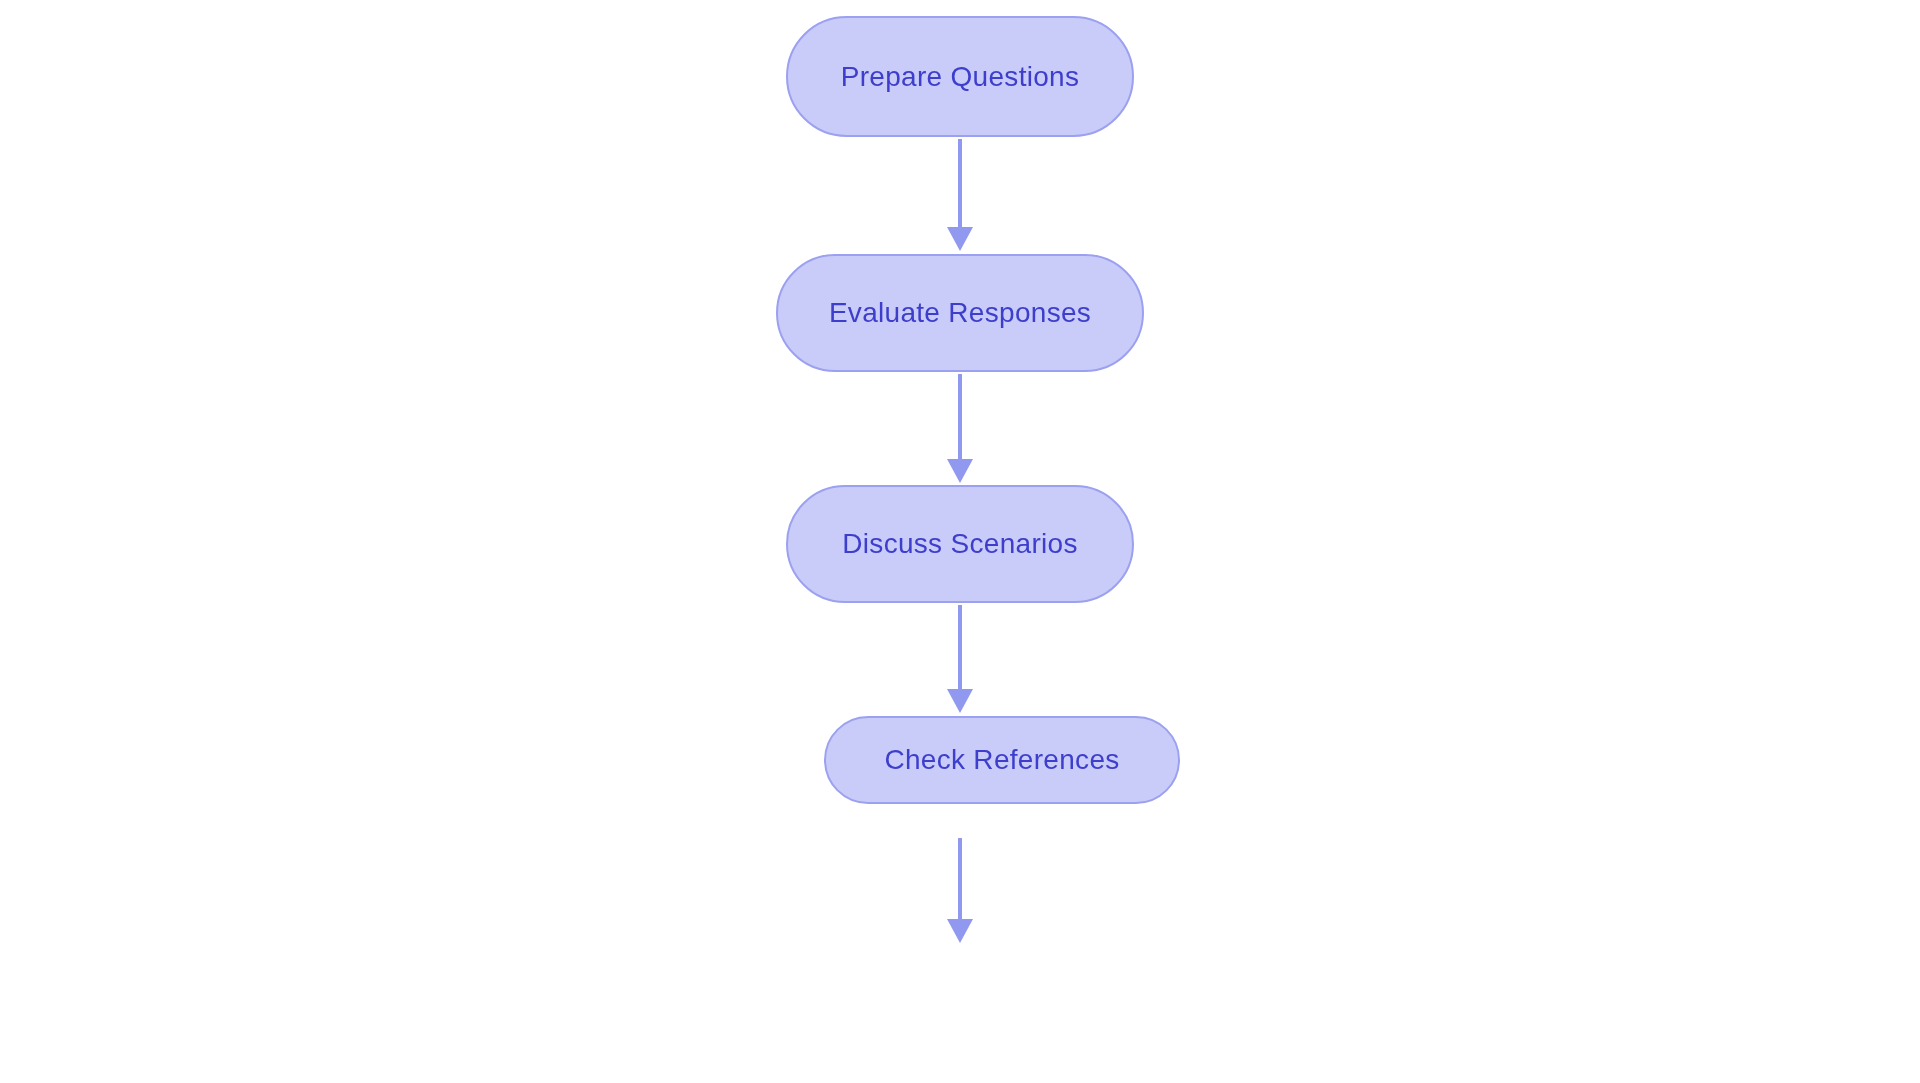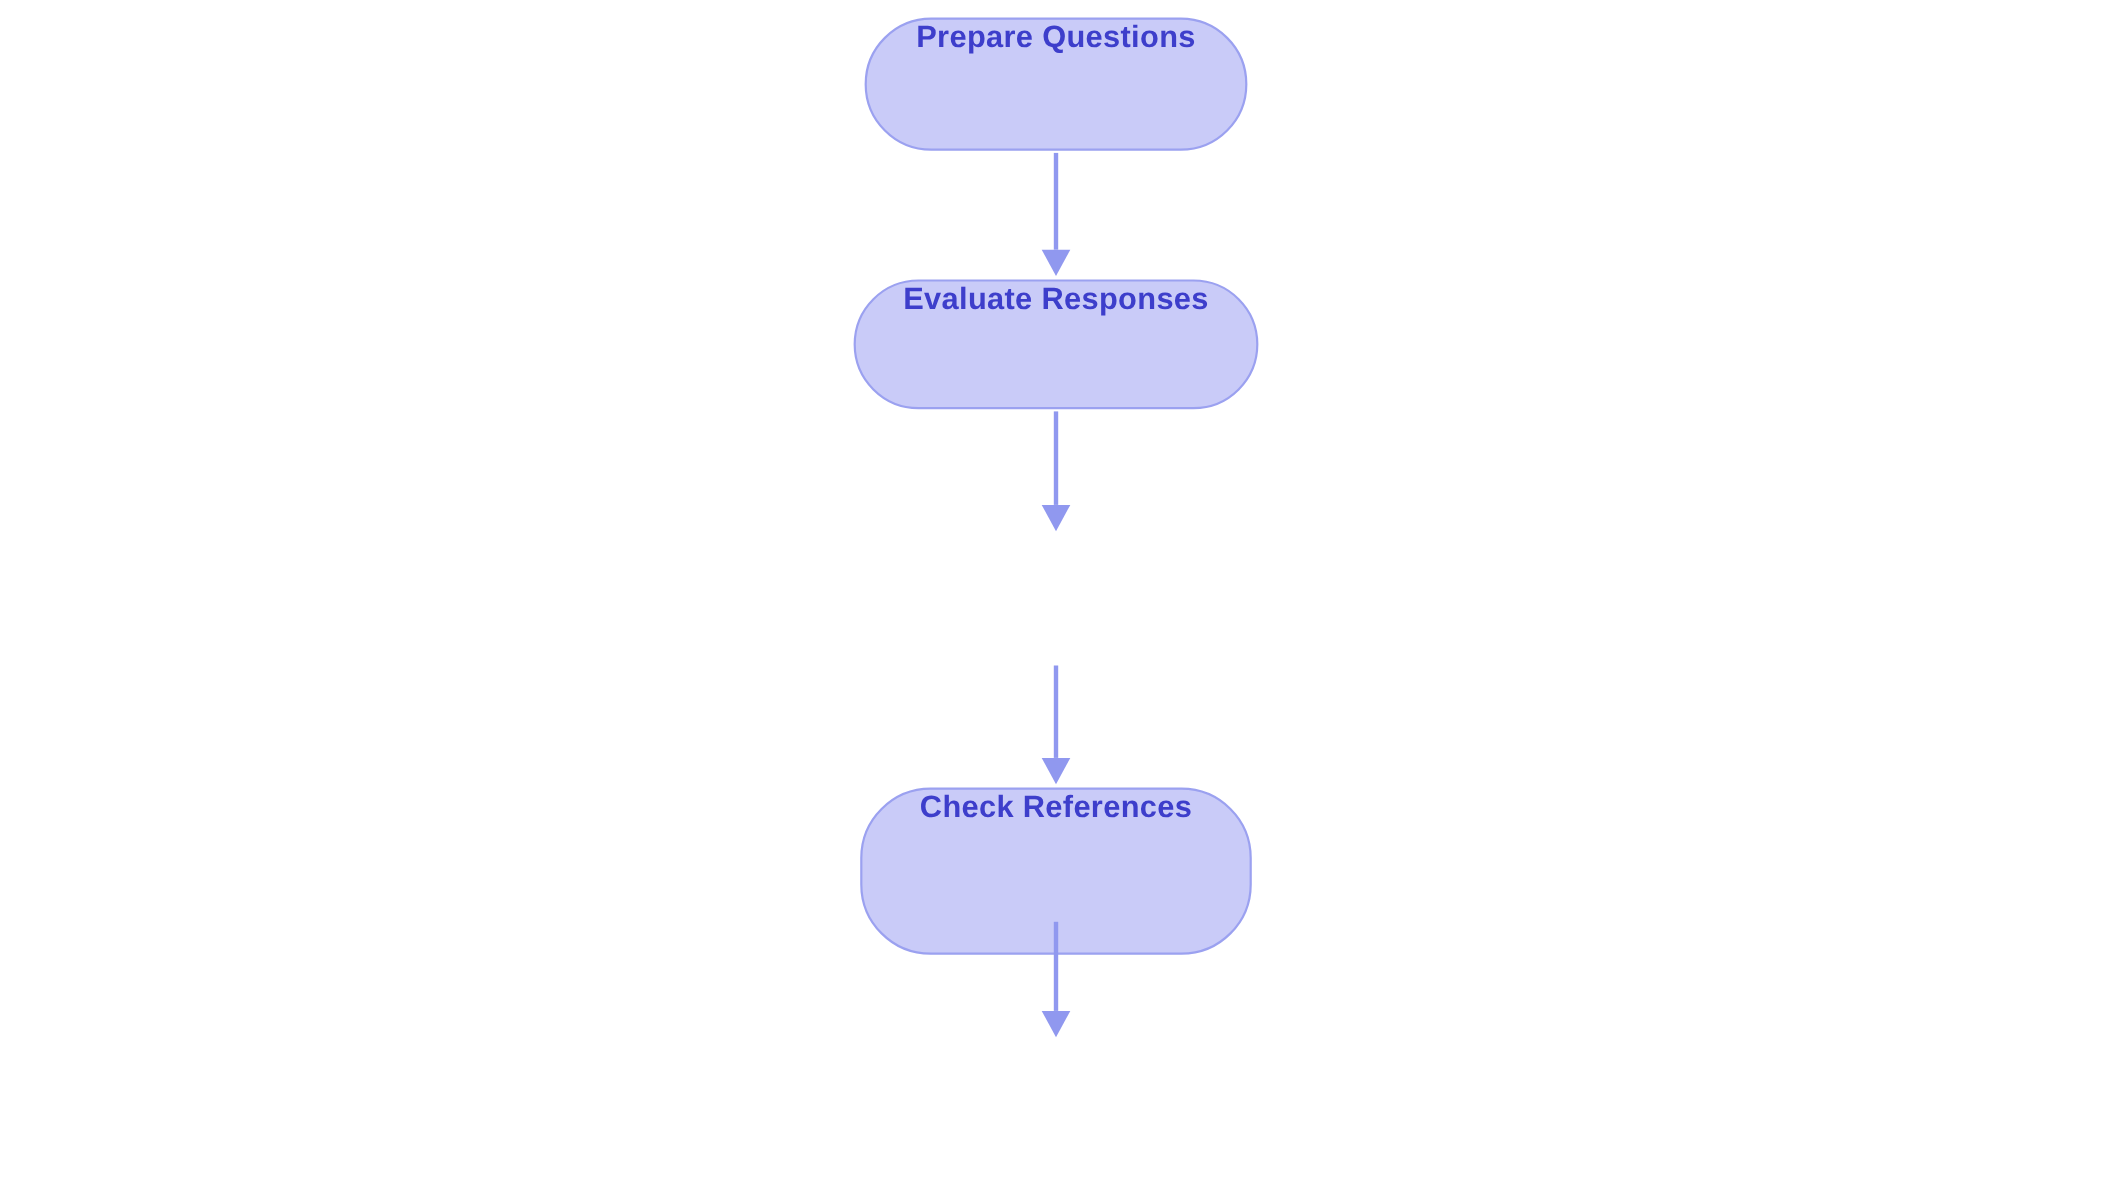--- a/index.html
+++ b/index.html
@@ -19,22 +19,22 @@
     height: 1083px;
     background: var(--background, #ffffff);
   }
   .node {
     position: absolute;
     box-sizing: border-box;
     background: var(--node-fill, #c9cbf8);
     border: 2px solid var(--node-border, #9ba1f0);
     border-radius: 64px;
     display: flex;
+    align-items: center;
     justify-content: center;
-    font-weight: bold;
   }
   .node-label {
     color: var(--node-text, #3d3ecb);
     font-size: 28px;
     letter-spacing: 0.3px;
     white-space: nowrap;
   }
   .arrow {
     position: absolute;
     left: 960px;
@@ -71,27 +71,30 @@
 
   <div class="node" style="left:776px; top:254px; width:368px; height:118px;">
     <span class="node-label">Evaluate Responses</span>
   </div>
 
   <div class="arrow" style="top:374px;">
     <div class="arrow-line" style="height:85px;"></div>
     <div class="arrow-head"></div>
   </div>
 
+  <div class="node" style="left:786px; top:485px; width:348px; height:118px;">
+    <span class="node-label">Discuss Scenarios</span>
+  </div>
 
   <div class="arrow" style="top:605px;">
     <div class="arrow-line" style="height:84px;"></div>
     <div class="arrow-head"></div>
   </div>
 
-  <div class="node" style="left:782px; top:716px; width:356px; height:152px;">
+  <div class="node" style="left:824px; top:716px; width:356px; height:88px;">
     <span class="node-label">Check References</span>
   </div>
 
   <div class="arrow" style="top:838px;">
     <div class="arrow-line" style="height:81px;"></div>
     <div class="arrow-head"></div>
   </div>
 
 
 </div>

